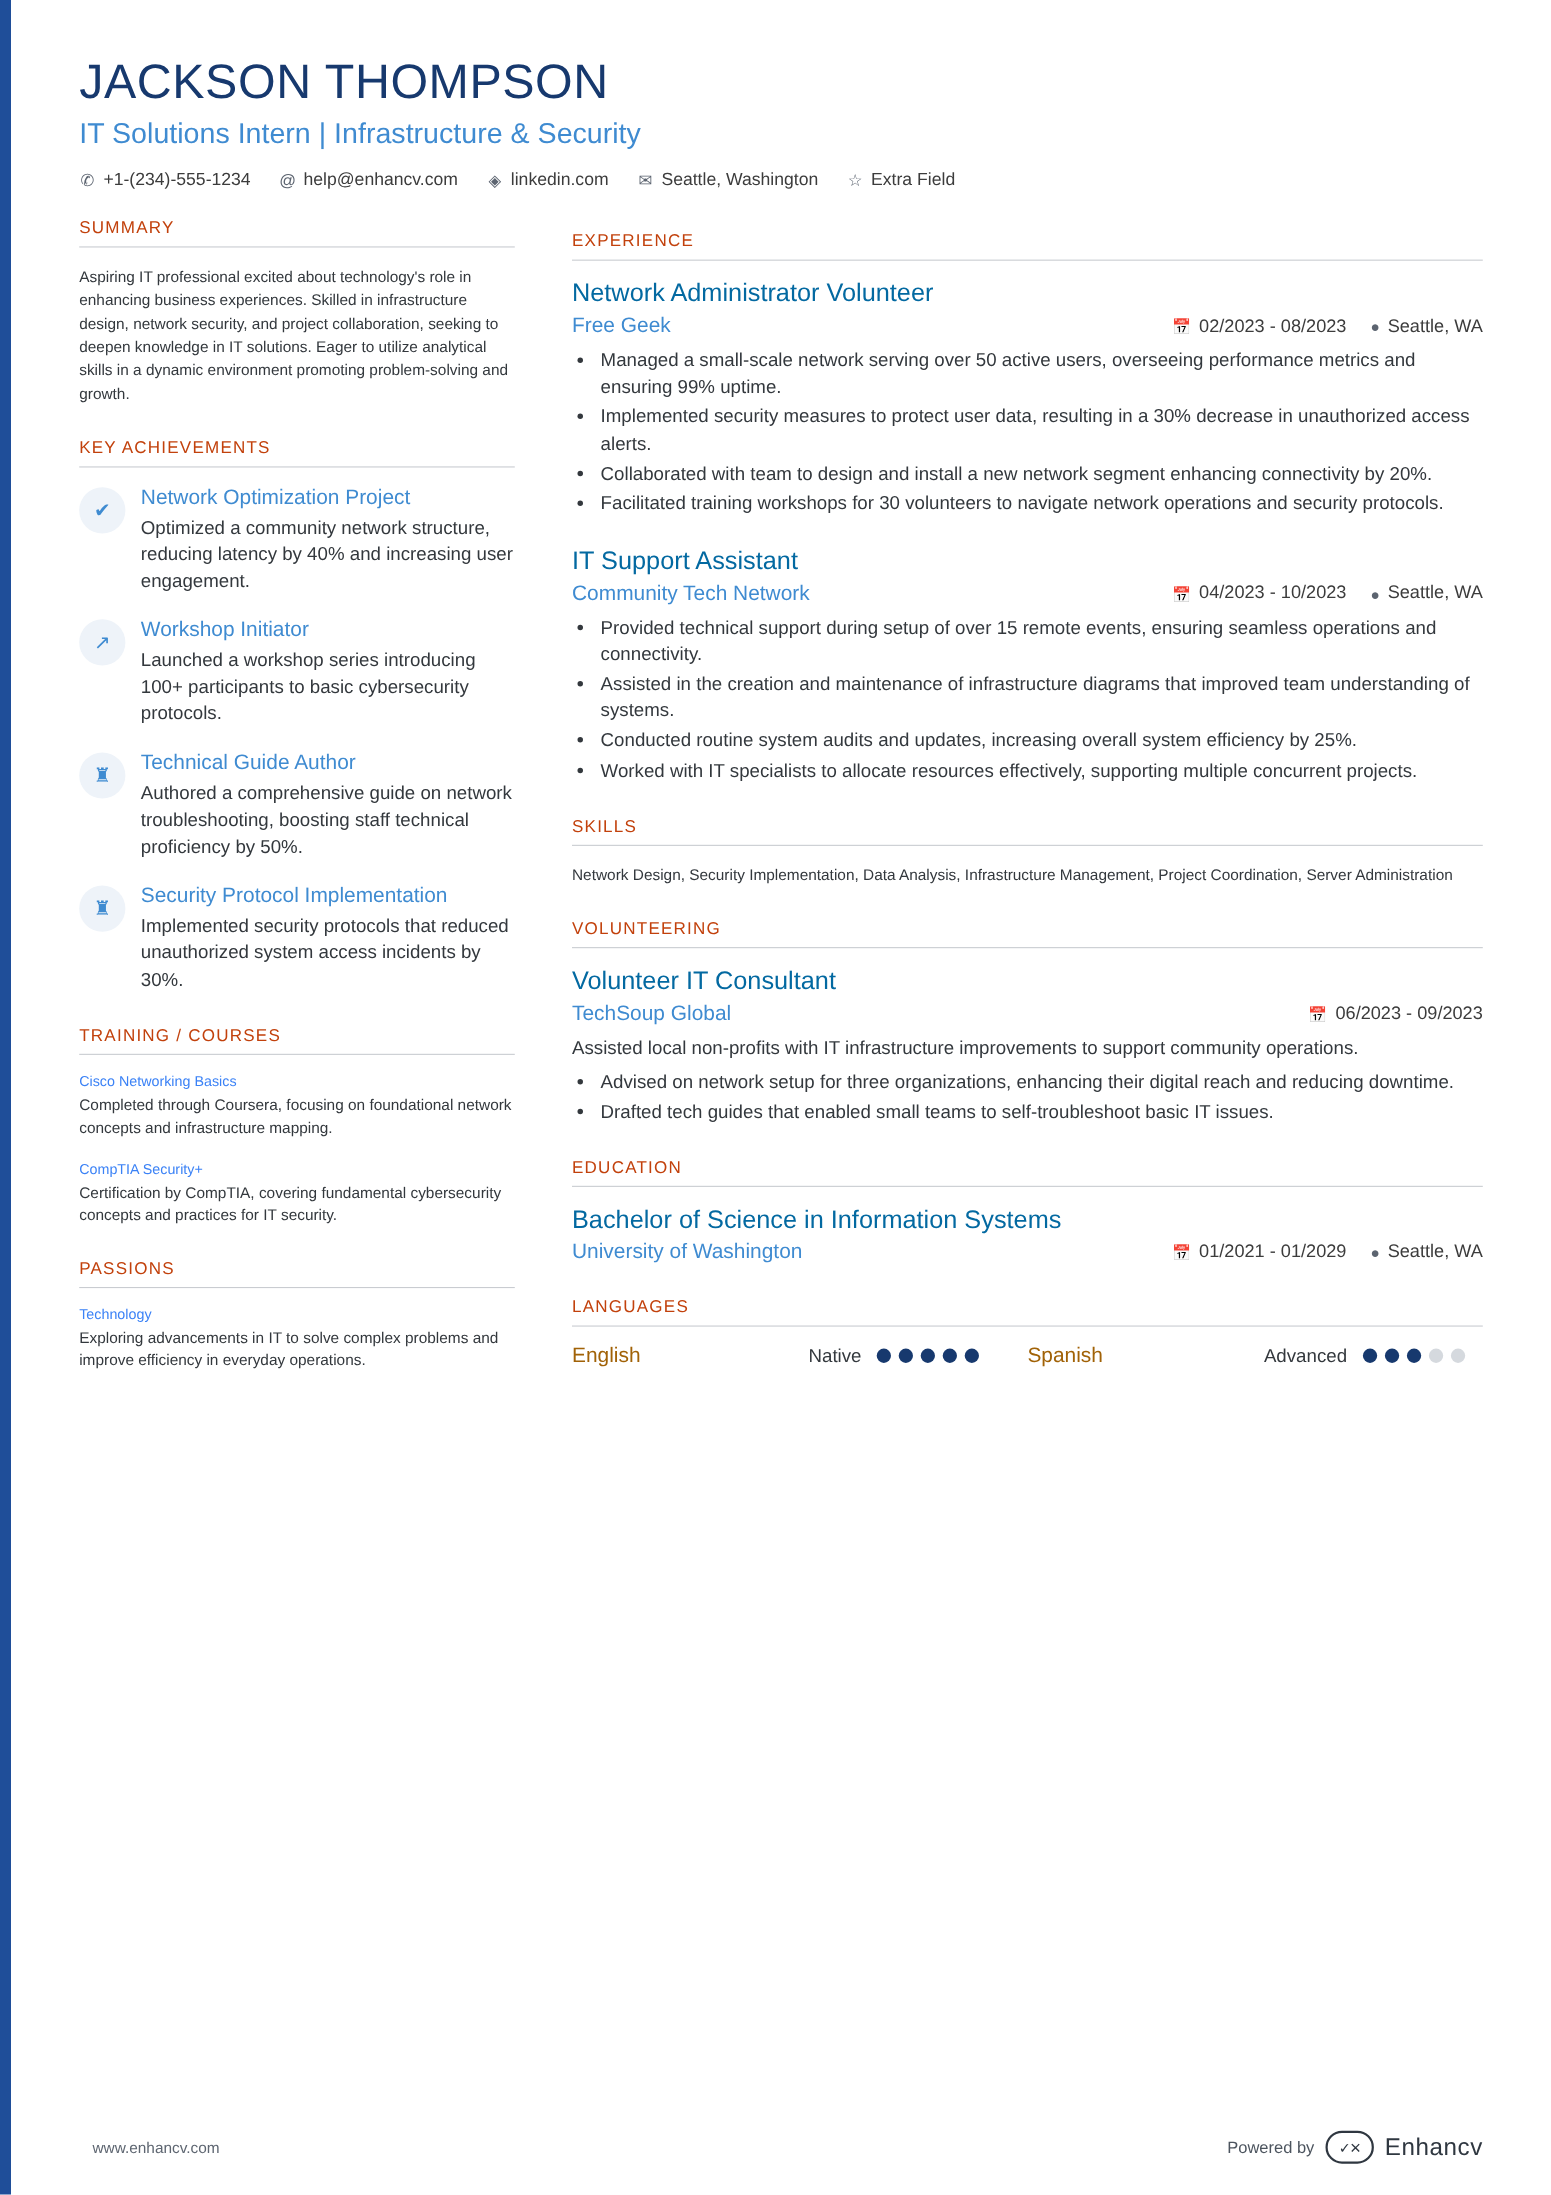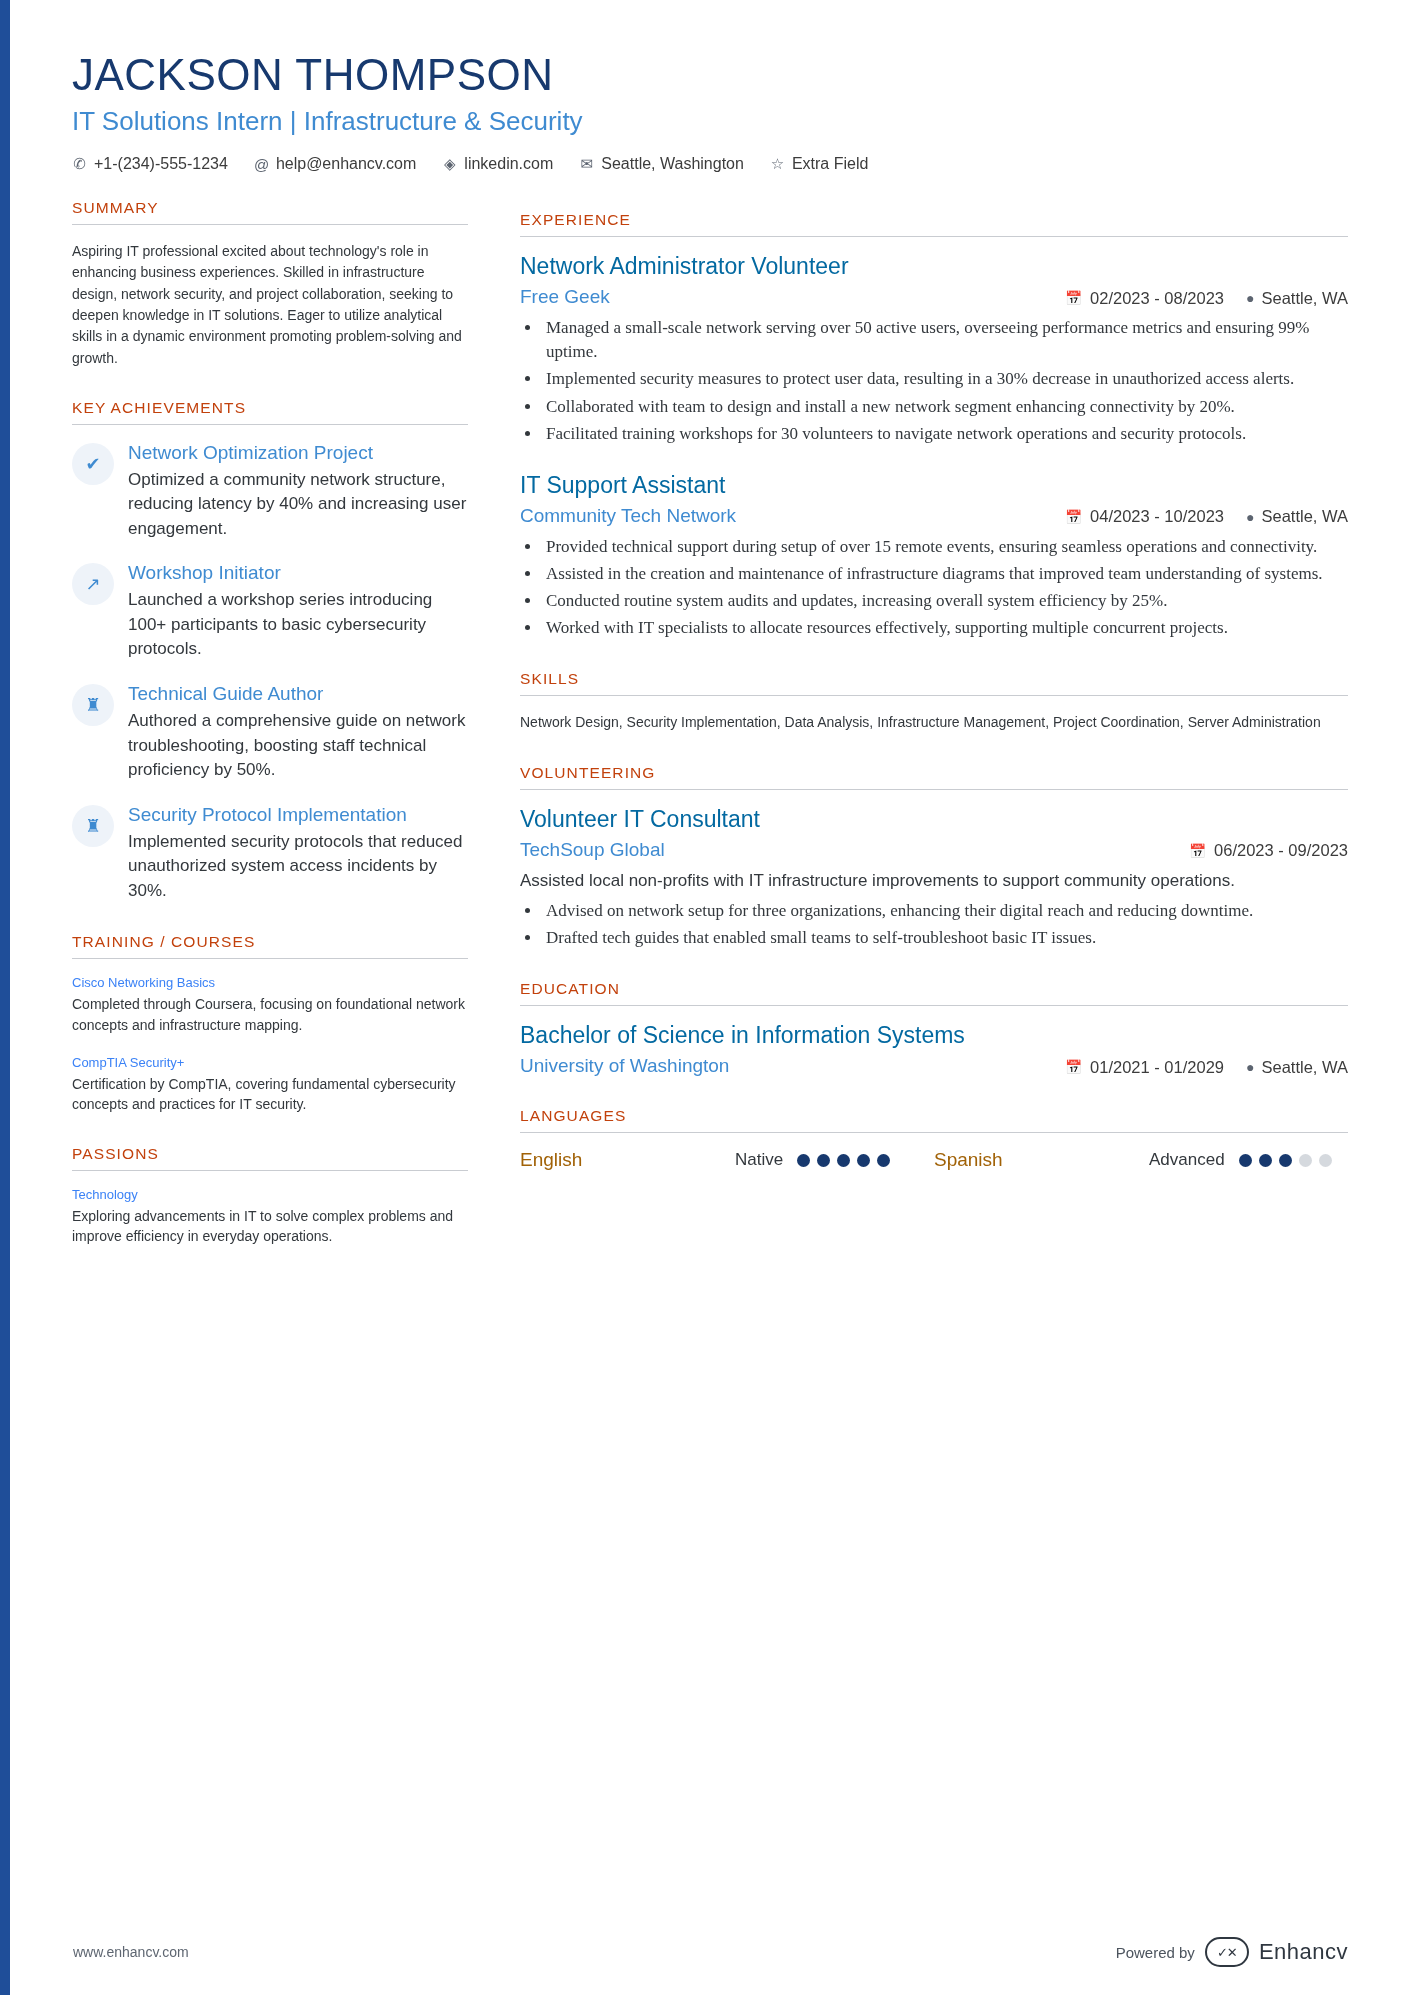--- a/index.html
+++ b/index.html
@@ -164,21 +164,20 @@
     font-size: 16.5px;
     color: #3c3c3c;
     white-space: nowrap;
   }
   .meta-chip { display: flex; align-items: center; gap: 7px; }
   .meta-chip .ico { color: #5c6470; font-size: 14px; }
   ul.bullets {
     margin: 0;
     padding-left: 22px;
     list-style: disc;
-    font-family: Liberation Serif, serif;
   }
   ul.bullets li {
     font-size: 17px;
     line-height: 1.42;
     color: #33383d;
     margin-bottom: 3px;
     padding-left: 4px;
   }
   .job-summary {
     font-size: 17px;
@@ -213,21 +212,21 @@
   .dot {
     width: 13px; height: 13px;
     border-radius: 50%;
     background: #d5d9de;
   }
   .dot.on { background: #17396e; }
 
   
   .footer {
     position: absolute;
-    left: 1px; right: 0;
+    left: 12px; right: 0;
     bottom: 28px;
     padding: 0 62px 0 72px;
     display: flex;
     align-items: center;
     justify-content: space-between;
     font-size: 14px;
     color: #5e6671;
   }
   .brand {
     display: flex;

